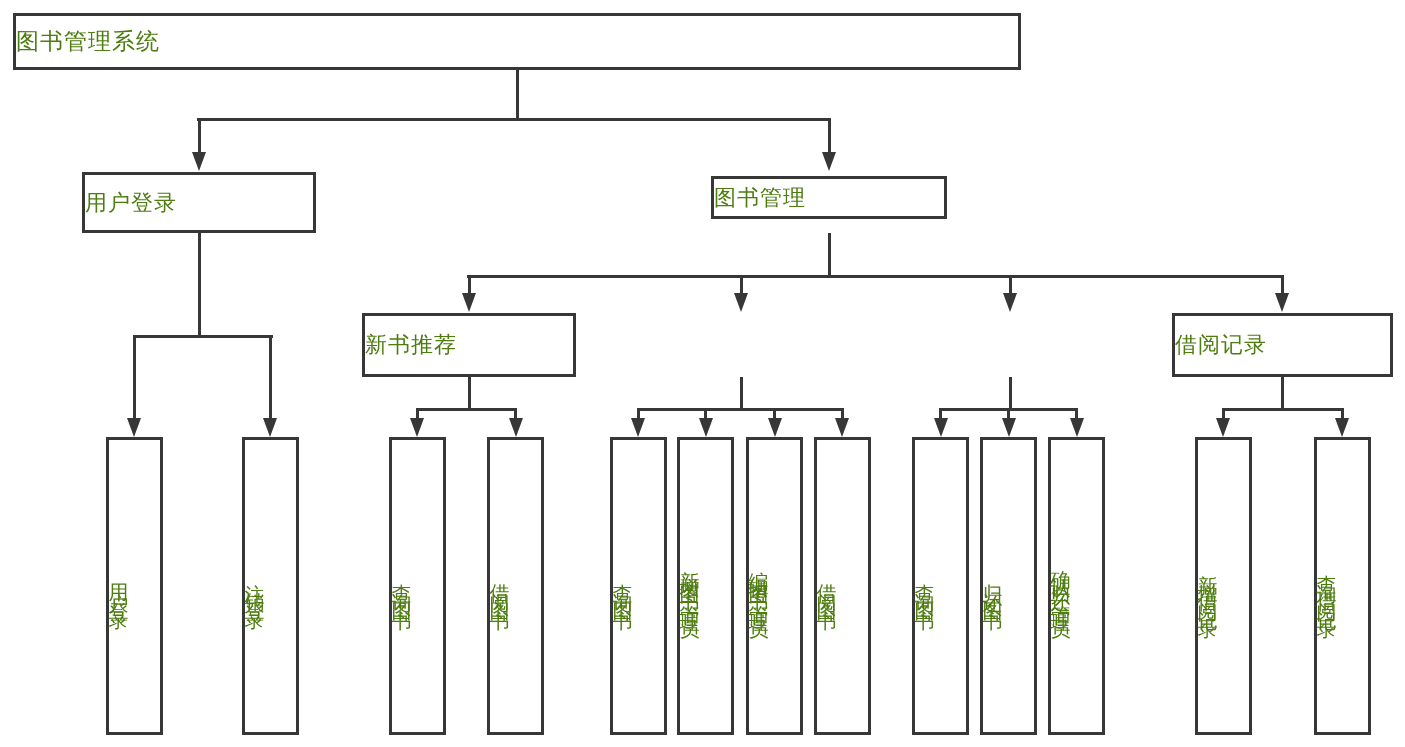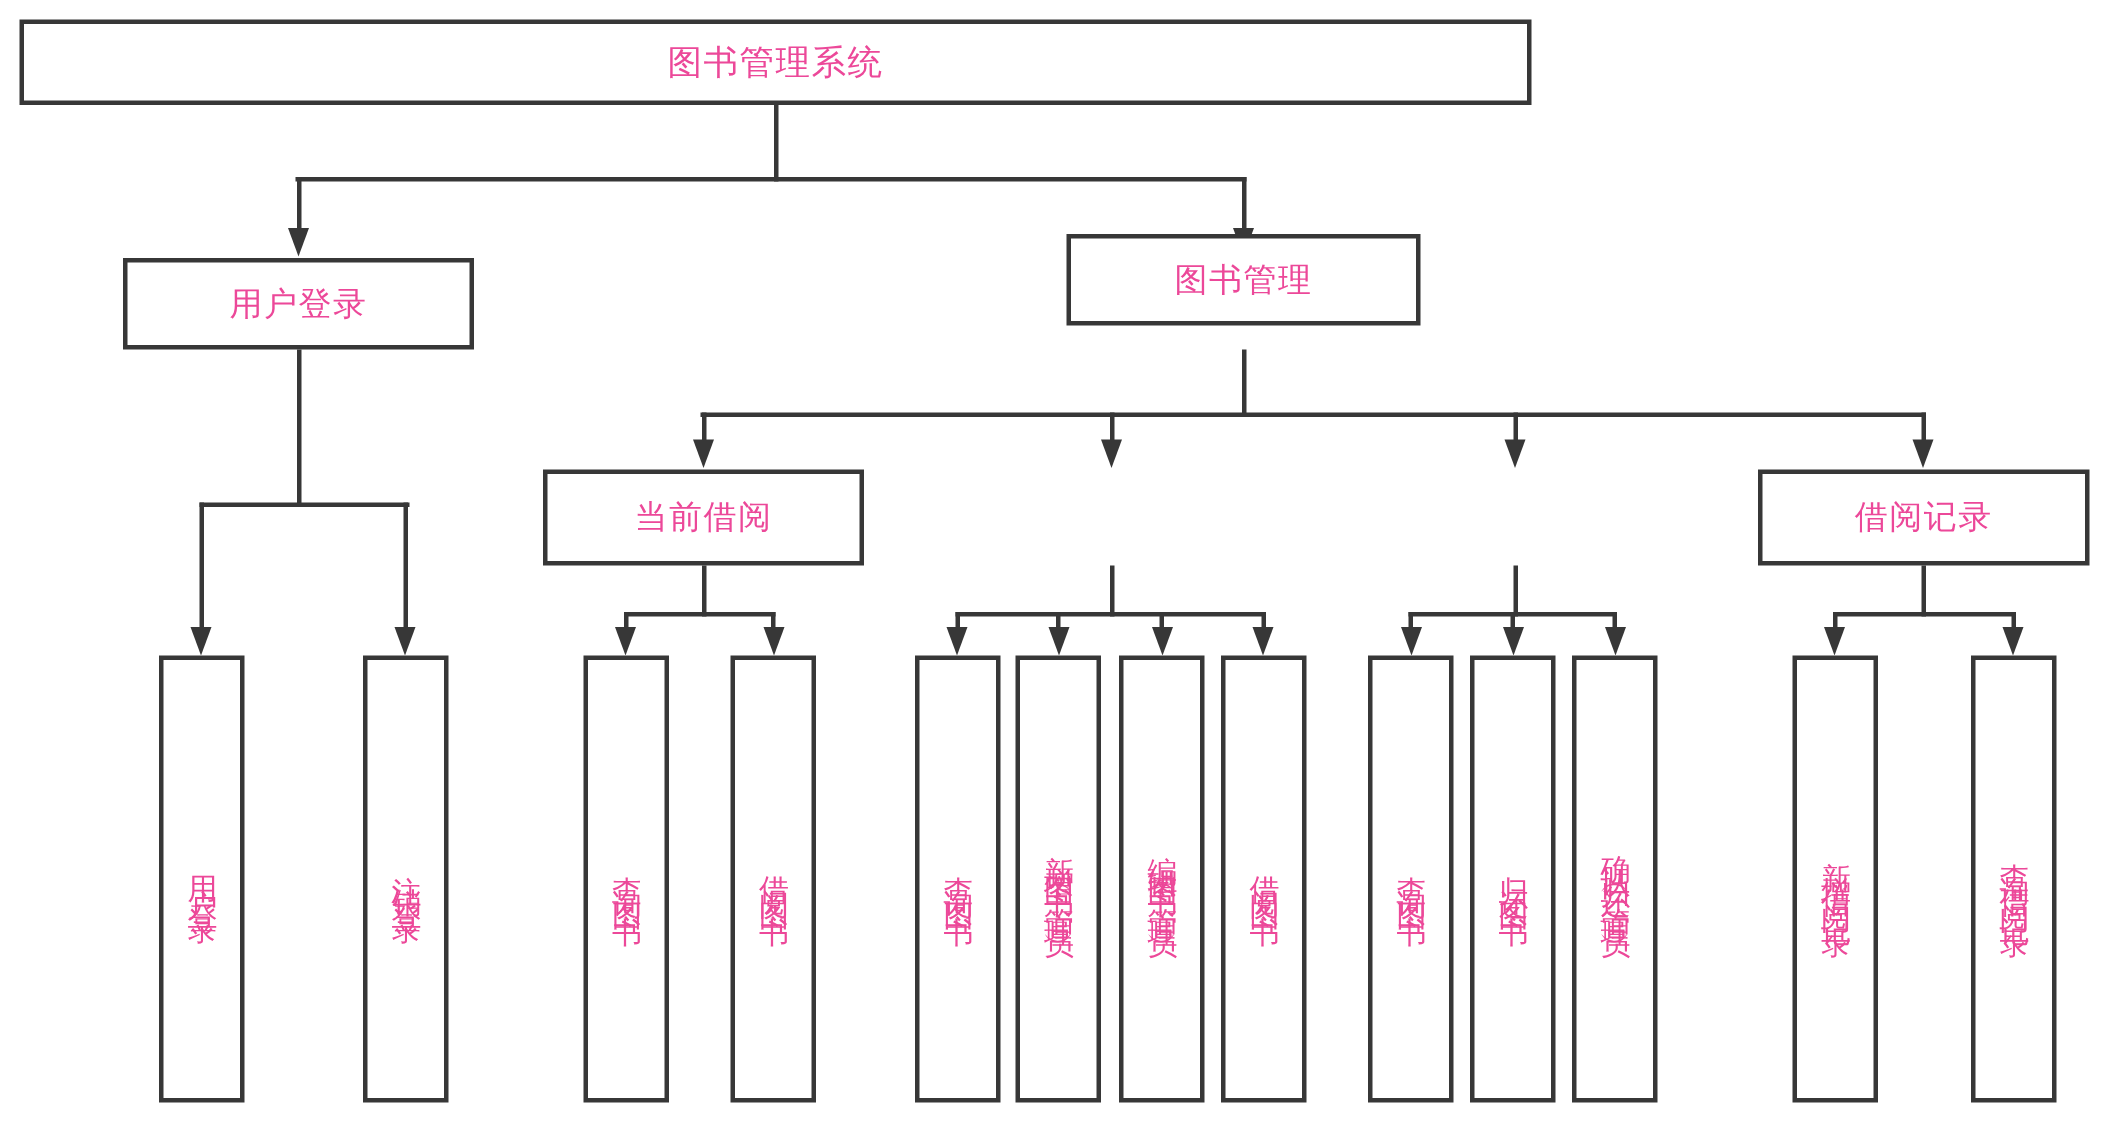--- a/index.html
+++ b/index.html
@@ -15,22 +15,22 @@
     font-family: "Liberation Sans", "DejaVu Sans", sans-serif;
     overflow: hidden;
   }
   .box {
     position: absolute;
     box-sizing: border-box;
     border: 3px solid #373737;
     background: #ffffff;
     display: flex;
     align-items: center;
-    justify-content: center;
-    color: #ec4899;
+    justify-content: flex-start;
+    color: #4d7c0f;
   }
   .hbox { font-size: 22px; letter-spacing: 1px; }
   .root { font-size: 23px; }
   .vbox .vtext {
     writing-mode: vertical-rl;
     text-orientation: mixed;
     font-size: 20px;
     letter-spacing: 9px;
     line-height: 1;
     white-space: nowrap;
@@ -70,21 +70,21 @@
   <div class="line" style="left:516px; top:70px;  width:3px;   height:51px;"></div>
   <div class="line" style="left:197px; top:118px; width:634px; height:3px;"></div>
   <div class="line" style="left:198px; top:118px; width:3px;  height:38px;"></div>
   <div class="arrow" style="left:192px; top:152px;"></div>
   <div class="line" style="left:828px; top:118px; width:3px;  height:38px;"></div>
   <div class="arrow" style="left:822px; top:152px;"></div>
 
   <div class="box hbox" style="left:82px; top:172px; width:234px; height:61px;">
     <span>用户登录</span>
   </div>
-  <div class="box hbox" style="left:711px; top:156px; width:236px; height:61px;">
+  <div class="box hbox" style="left:711px; top:176px; width:236px; height:43px;">
     <span>图书管理</span>
   </div>
 
   <div class="line" style="left:198px; top:233px; width:3px;   height:105px;"></div>
   <div class="line" style="left:133px; top:335px; width:140px; height:3px;"></div>
   <div class="line" style="left:133px; top:335px; width:3px;   height:85px;"></div>
   <div class="arrow" style="left:127px; top:418px;"></div>
   <div class="line" style="left:269px; top:335px; width:3px;   height:85px;"></div>
   <div class="arrow" style="left:263px; top:418px;"></div>
 
@@ -93,21 +93,21 @@
   <div class="line" style="left:468px;  top:275px; width:3px; height:20px;"></div>
   <div class="arrow" style="left:462px;  top:293px;"></div>
   <div class="line" style="left:740px;  top:275px; width:3px; height:20px;"></div>
   <div class="arrow" style="left:734px;  top:293px;"></div>
   <div class="line" style="left:1009px; top:275px; width:3px; height:20px;"></div>
   <div class="arrow" style="left:1003px; top:293px;"></div>
   <div class="line" style="left:1281px; top:275px; width:3px; height:20px;"></div>
   <div class="arrow" style="left:1275px; top:293px;"></div>
 
   <div class="box hbox" style="left:362px; top:313px; width:214px; height:64px;">
-    <span>当前借阅</span>
+    <span>新书推荐</span>
   </div>
   <div class="box hbox" style="left:1172px; top:313px; width:221px; height:64px;">
     <span>借阅记录</span>
   </div>
 
   <div class="line" style="left:468px; top:377px; width:3px;   height:34px;"></div>
   <div class="line" style="left:416px; top:408px; width:101px; height:3px;"></div>
   <div class="line" style="left:416px; top:408px; width:3px;   height:12px;"></div>
   <div class="arrow" style="left:410px; top:418px;"></div>
   <div class="line" style="left:514px; top:408px; width:3px;   height:12px;"></div>

